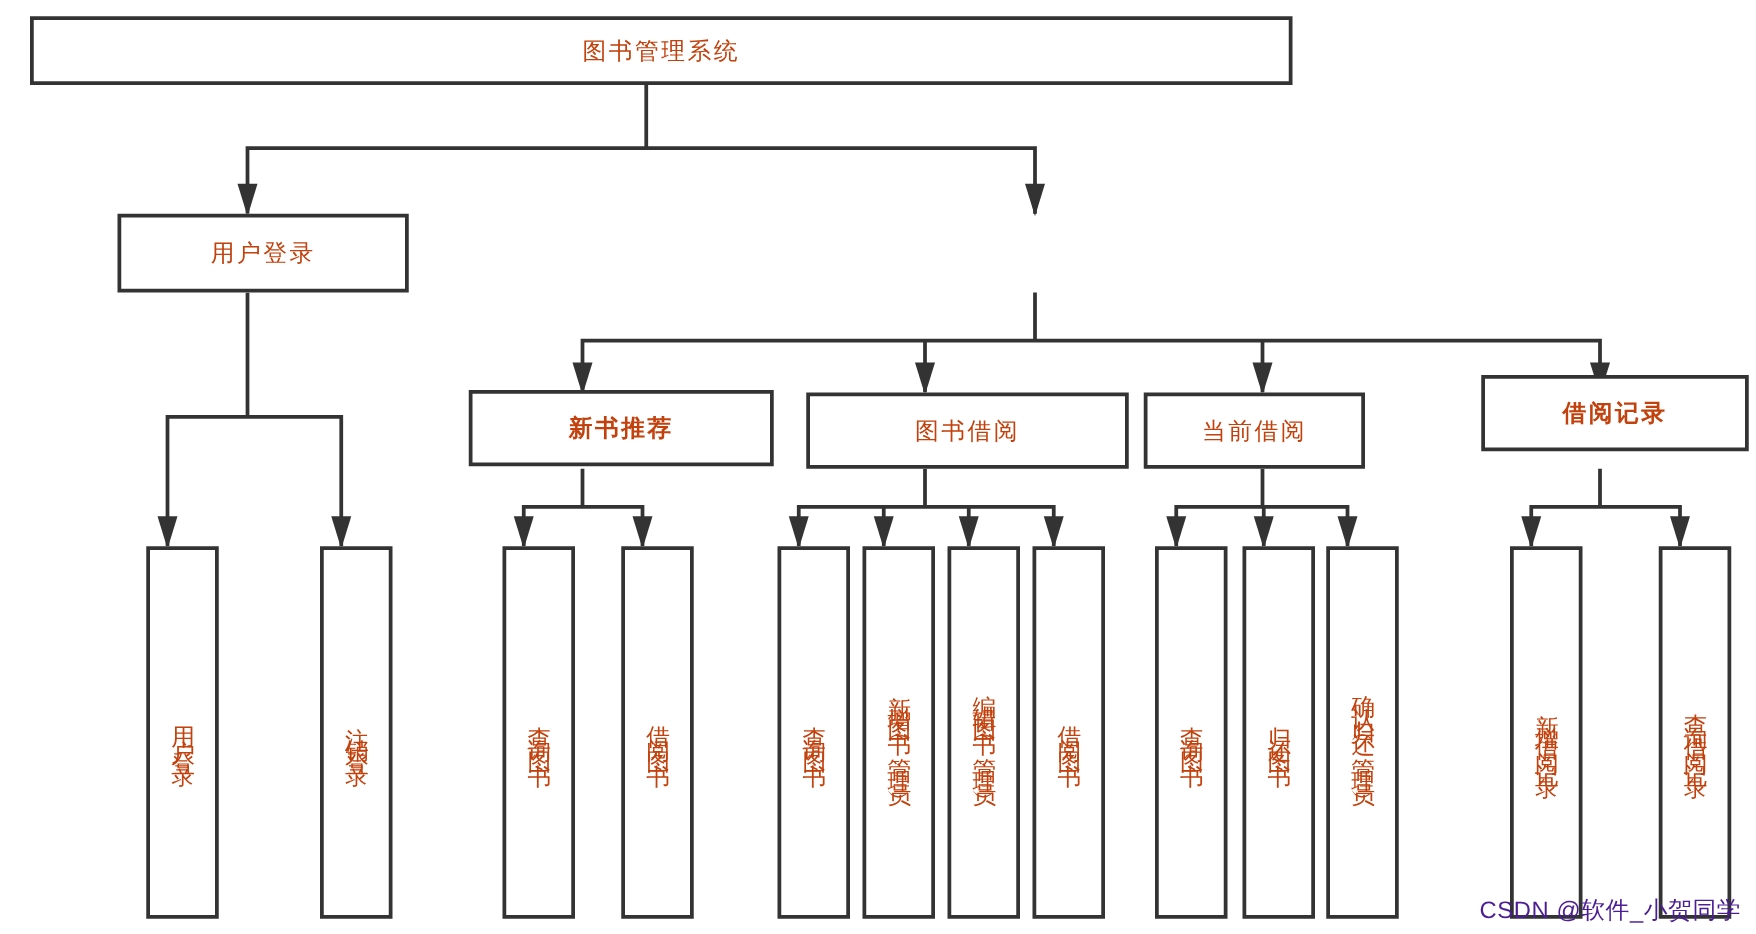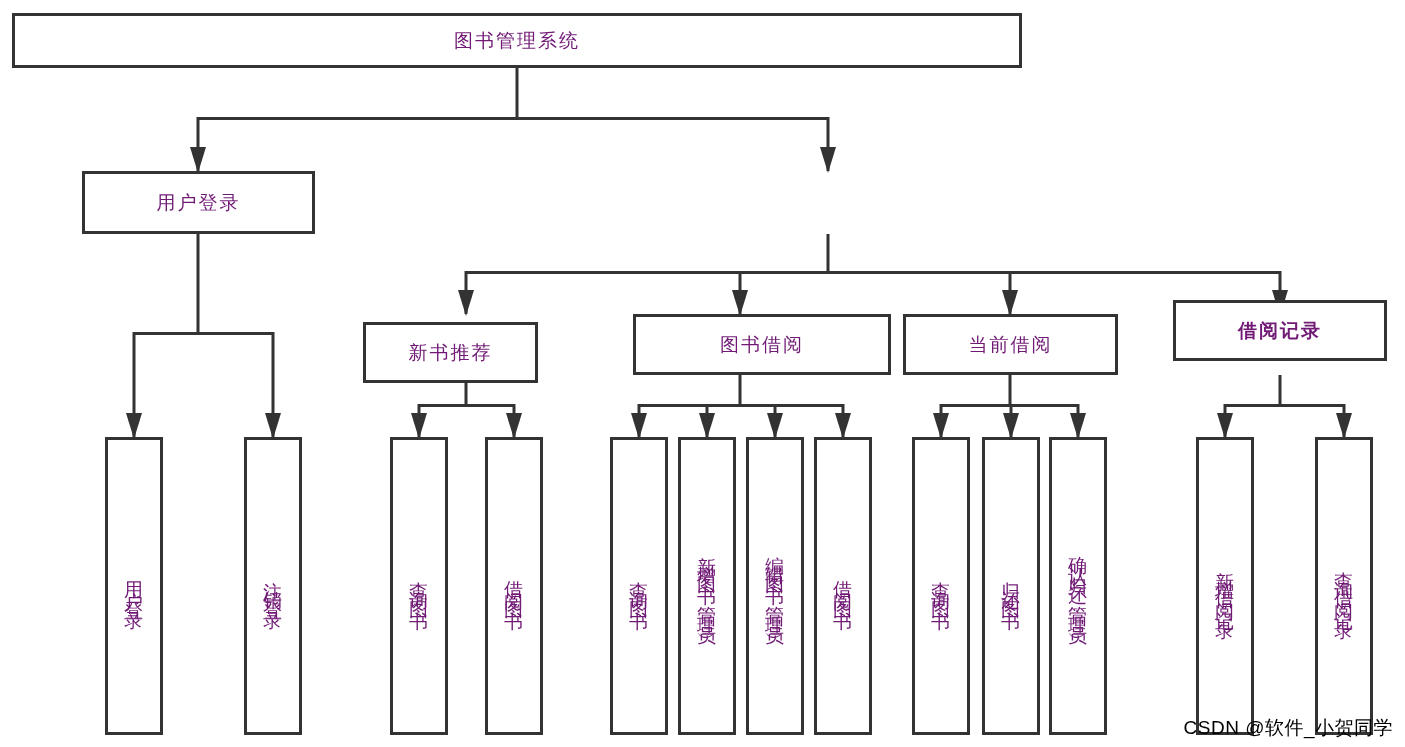--- a/index.html
+++ b/index.html
@@ -14,45 +14,46 @@
   .wires {
     position: absolute;
     left: 0; top: 0;
     width: 1405px; height: 747px;
   }
   .node {
     position: absolute;
     box-sizing: border-box;
     background: #ffffff;
     border: 3px solid #333333;
-    color: #701a75;
+    color: #c2410c;
     display: flex;
     align-items: center;
     justify-content: center;
     text-align: left;
+    margin-left: 12px;
   }
   .hnode {
     font-size: 19px;
     letter-spacing: 2px;
     white-space: nowrap;
   }
   .vnode {
     writing-mode: vertical-rl;
     text-orientation: mixed;
     font-size: 19px;
     letter-spacing: 10px;
     line-height: 1;
   }
   .watermark {
     position: absolute;
     right: 12px;
     bottom: 6px;
     font-size: 19px;
     letter-spacing: 0.5px;
-    color: #000000;
+    color: #4c1d95;
     z-index: 5;
     white-space: nowrap;
   }
 </style>
 </head>
 <body>
 
 <div class="stage">
 
   <svg class="wires" viewBox="0 0 1405 747" aria-hidden="true">
@@ -95,23 +96,23 @@
       <polygon points="1070,413 1086,413 1078,439"></polygon>
       <polygon points="1217,413 1233,413 1225,439"></polygon>
       <polygon points="1336,413 1352,413 1344,439"></polygon>
     </g>
   </svg>
 
   <div class="node hnode" style="left:12px; top:13px; width:1010px; height:55px;">图书管理系统</div>
 
   <div class="node hnode" style="left:82px; top:171px; width:233px; height:63px;">用户登录</div>
 
-  <div class="node hnode" style="left:363px; top:322px; width:175px; height:61px;">新书推荐</div>
+  <div class="node hnode" style="left:363px; top:312px; width:244px; height:61px;font-weight:bold;">新书推荐</div>
   <div class="node hnode" style="left:633px; top:314px; width:258px; height:61px;">图书借阅</div>
-  <div class="node hnode" style="left:903px; top:314px; width:215px; height:61px;">当前借阅</div>
+  <div class="node hnode" style="left:903px; top:314px; width:177px; height:61px;">当前借阅</div>
   <div class="node hnode" style="left:1173px; top:300px; width:214px; height:61px;font-weight:bold;">借阅记录</div>
 
   <div class="node vnode" style="left:105px; top:437px; width:58px; height:298px;">用户登录</div>
   <div class="node vnode" style="left:244px; top:437px; width:58px; height:298px;">注销登录</div>
 
   <div class="node vnode" style="left:390px; top:437px; width:58px; height:298px;">查询图书</div>
   <div class="node vnode" style="left:485px; top:437px; width:58px; height:298px;">借阅图书</div>
 
   <div class="node vnode" style="left:610px; top:437px; width:58px; height:298px;">查询图书</div>
   <div class="node vnode" style="left:678px; top:437px; width:58px; height:298px;">新增图书（管理员）</div>

